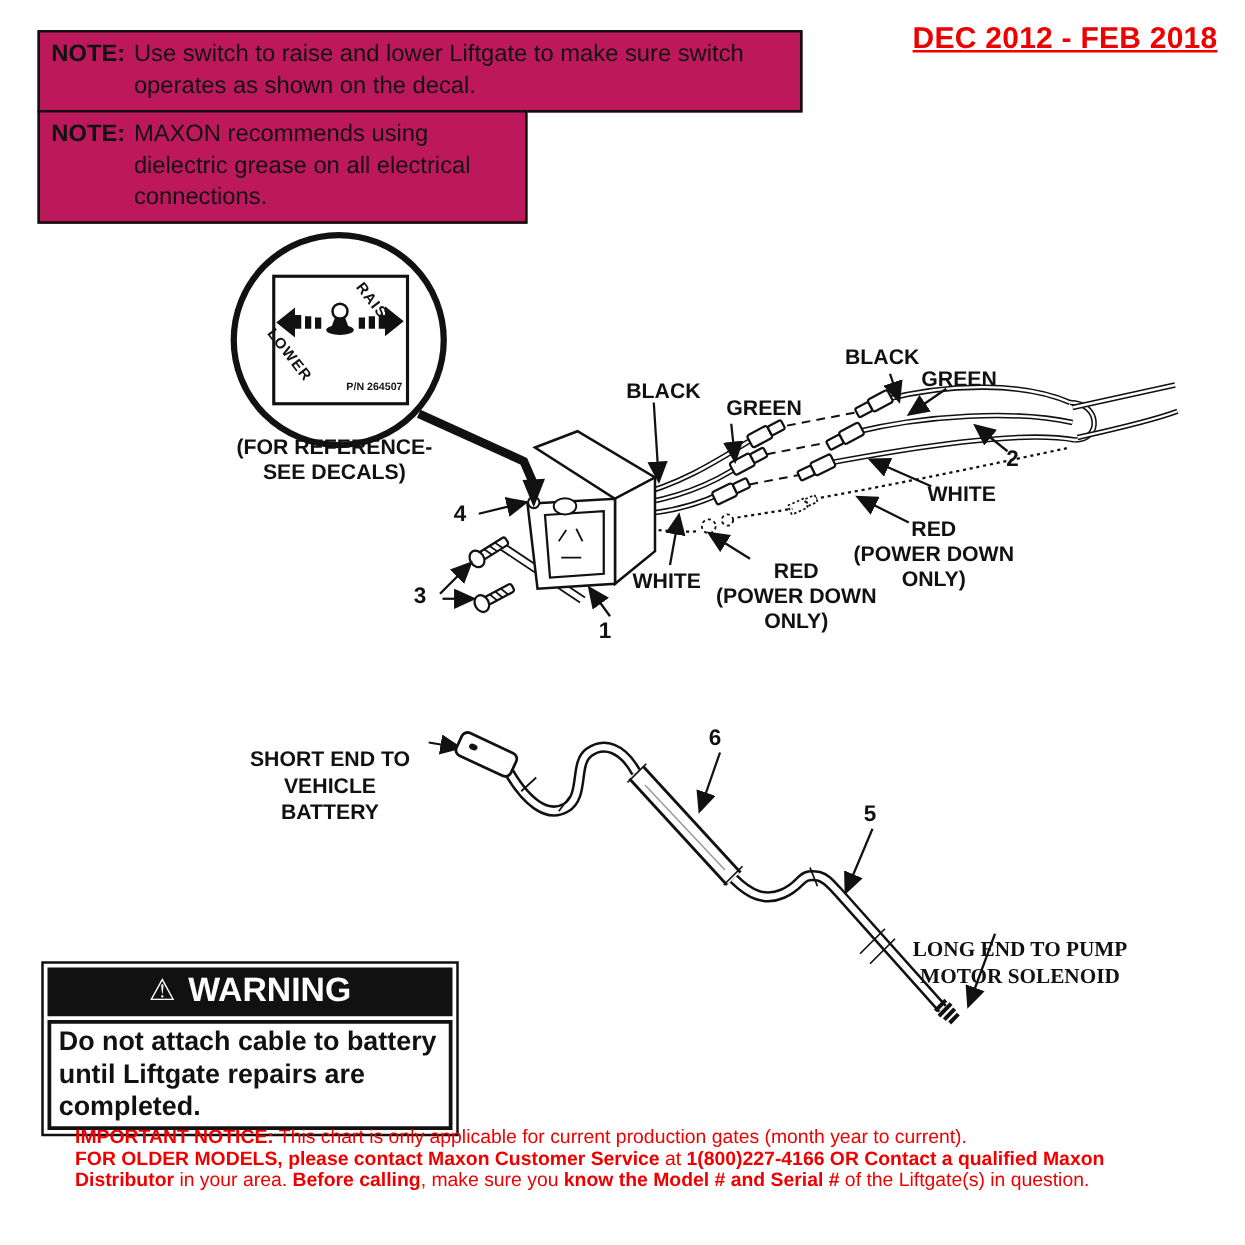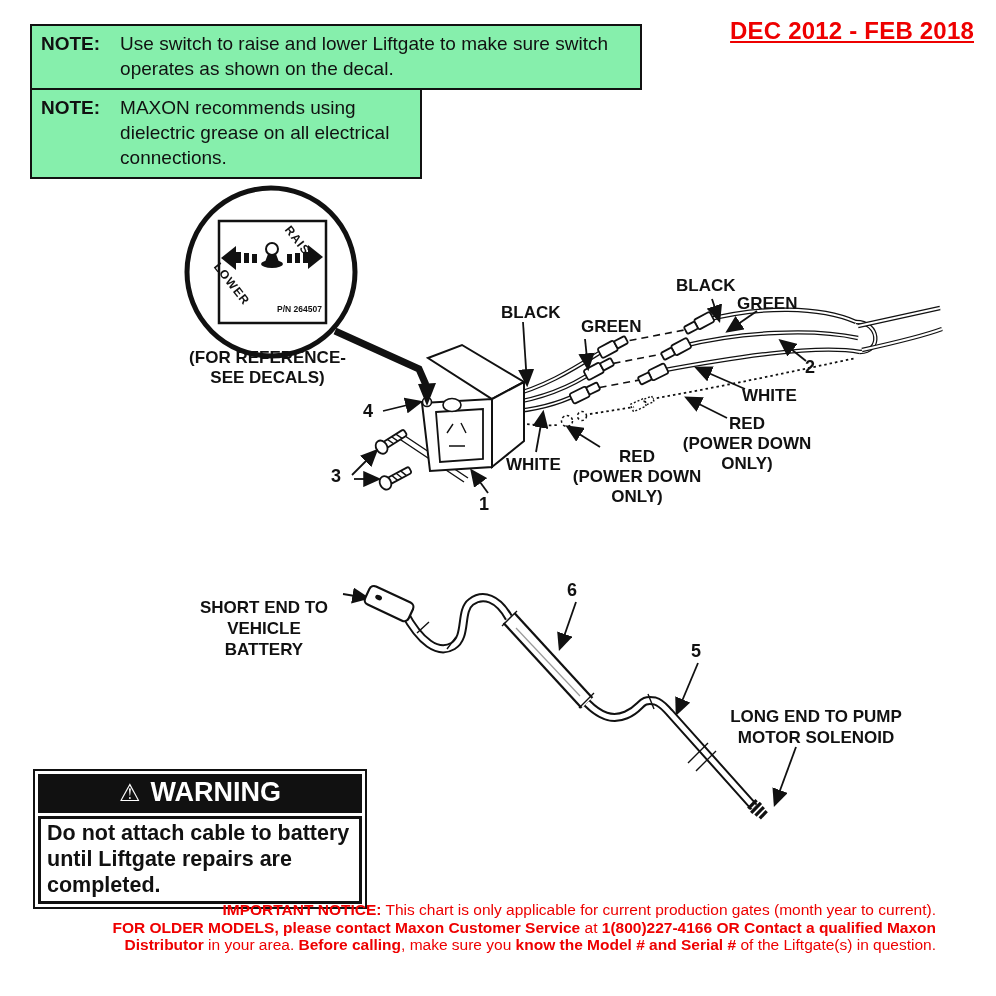--- a/index.html
+++ b/index.html
@@ -1,21 +1,21 @@
 <!DOCTYPE html>
 <html style="--accent-red: #ee0000; --ink: #111111;"><head>
 <meta charset="utf-8">
 <style>
   :root { --accent-red:#ee0000; --ink:#111111; }
   * { box-sizing:border-box; margin:0; padding:0; }
   body { width:996px; height:996px; background:#fff; position:relative; overflow:hidden;
          font-family:"Liberation Sans","DejaVu Sans",sans-serif; color:var(--ink); }
   
-  .note-box { position:absolute; border:2px solid var(--ink); background:#86efac;
-              padding:5px 10px 7px 9px; display:flex; gap:20px; font-size:19px; line-height:25px; }
+  .note-box { position:absolute; border:2px solid var(--ink); background:#be185d;
+              padding:5px 10px 7px 9px; display:flex; gap:7px; font-size:19px; line-height:25px; }
   .note-box b { white-space:nowrap; }
   
   .date { position:absolute; top:17px; right:22px; font-size:24px; font-weight:bold;
           color:var(--accent-red); letter-spacing:.2px;text-decoration:underline; }
   
   .lbl { position:absolute; font-weight:bold; font-size:17px; color:var(--ink);
          white-space:nowrap; z-index:3; }
   .lbl-c { white-space:normal; text-align:center; line-height:20px; }
   .num { font-size:18px; }
   
@@ -23,21 +23,21 @@
                transform-origin:left top; z-index:3; }
   .decal-pn { position:absolute; font-weight:bold; font-size:8.5px; text-align:right; z-index:3; }
   
   .warning { position:absolute; left:33px; top:769px; width:334px; border:2px solid var(--ink);
              background:#fff; padding:3px; z-index:3; }
   .warning-head { background:var(--ink); color:#fff; text-align:center; font-weight:bold;
                   font-size:27px; padding:3px 0 5px; display:flex; align-items:center; justify-content:center; gap:10px; }
   .warning-body { border:3px solid var(--ink); margin-top:3px; font-weight:bold; font-size:21.5px;
                   line-height:26px; padding:1px 6px 3px; color:var(--ink); }
   
-  .footer { position:absolute; left:60px; top:901px; width:876px; text-align:right;
+  .footer { position:absolute; left:60px; top:901px; width:876px; text-align:left;
             color:var(--accent-red); font-size:15.5px; line-height:17.5px; z-index:3; }
   svg.art { position:absolute; left:0; top:0; z-index:1; }
   
   .wo { fill:none; stroke:var(--ink); stroke-width:4.4; }
   .wi { fill:none; stroke:#fff; stroke-width:1.9; }
   .co { fill:#fff; stroke:var(--ink); stroke-width:1.8; }
   .ld { fill:none; stroke:var(--ink); stroke-width:1.8; marker-end:url(#ah); }
   .dsh { stroke:var(--ink); stroke-width:1.6; fill:none; stroke-dasharray:7 5; }
   .dot { stroke:var(--ink); stroke-width:1.8; fill:none; stroke-dasharray:2.5 3; }
   .face { fill:#fff; stroke:var(--ink); stroke-width:2; }
@@ -256,21 +256,21 @@
 <span class="lbl num" style="left:805px; top:357px;">2</span>
 <span class="lbl num" style="left:331px; top:466px;">3</span>
 <span class="lbl num" style="left:363px; top:401px;">4</span>
 <span class="lbl num" style="left:691px; top:641px;">5</span>
 <span class="lbl num" style="left:567px; top:580px;">6</span>
 
 <div class="lbl lbl-c" style="left:186px; top:597px; width:156px; line-height:21px;">
   <div>SHORT END TO</div>
   <div>VEHICLE BATTERY</div>
 </div>
-<div class="lbl lbl-c" style="left:730px; top:706px; width:172px; line-height:21px;">
+<div class="lbl lbl-c" style="left:730px; top:749px; width:172px; line-height:21px;font-family:Liberation Serif, serif;">
   <div>LONG END TO PUMP</div>
   <div>MOTOR SOLENOID</div>
 </div>
 
 <div class="warning">
   <div class="warning-head">
     <span style="font-size:24px;">⚠</span>
     <span>WARNING</span>
   </div>
   <div class="warning-body">Do not attach cable to battery until Liftgate repairs are completed.</div>

